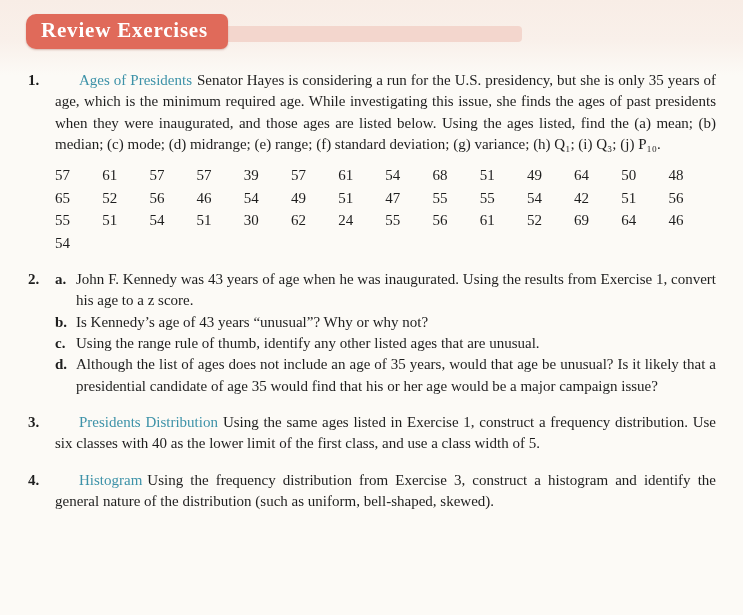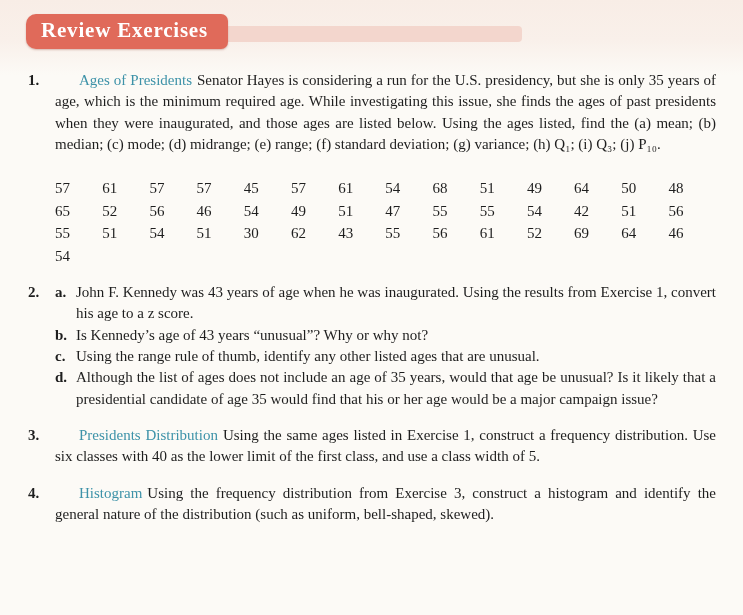--- a/index.html
+++ b/index.html
@@ -42,21 +42,21 @@
     line-height: 1.42;
   }
   .exercise { display: flex; margin-bottom: 15px; }
   .ex-num {
     width: 27px; flex-shrink: 0;
     font-weight: bold;
   }
   .ex-body { flex: 1; min-width: 0; }
   .ex-text { margin: 0; text-align: justify; }
   .keyword { color: #3d92a8; margin-right: 5px; margin-left: 24px; }
-  .ages-table { margin-top: 22px; }
+  .ages-table { margin-top: 9px; }
   .ages-row { display: flex; line-height: 1.5; }
   .ages-cell { width: 47.2px; flex-shrink: 0; }
   .sub-item { display: flex; }
   .sub-label { width: 21px; flex-shrink: 0; font-weight: bold; }
   .sub-text { flex: 1; min-width: 0; text-align: justify; }
 </style>
 </head>
 <body>
 
 <div class="page">
@@ -73,21 +73,21 @@
     <div class="exercise">
       <div class="ex-num">1.</div>
       <div class="ex-body">
         <p class="ex-text"><span class="keyword">Ages of Presidents</span><span>Senator Hayes is considering a run for the U.S. presidency, but she is only 35 years of age, which is the minimum required age. While investigating this issue, she finds the ages of past presidents when they were inaugurated, and those ages are listed below. Using the ages listed, find the (a) mean; (b) median; (c) mode; (d) midrange; (e) range; (f) standard deviation; (g) variance; (h) Q₁; (i) Q₃; (j) P₁₀.</span></p>
         <div class="ages-table">
             <div class="ages-row">
               <span class="ages-cell">57</span>
               <span class="ages-cell">61</span>
               <span class="ages-cell">57</span>
               <span class="ages-cell">57</span>
-              <span class="ages-cell">45</span>
+              <span class="ages-cell">39</span>
               <span class="ages-cell">57</span>
               <span class="ages-cell">61</span>
               <span class="ages-cell">54</span>
               <span class="ages-cell">68</span>
               <span class="ages-cell">51</span>
               <span class="ages-cell">49</span>
               <span class="ages-cell">64</span>
               <span class="ages-cell">50</span>
               <span class="ages-cell">48</span>
             </div>
@@ -107,21 +107,21 @@
               <span class="ages-cell">51</span>
               <span class="ages-cell">56</span>
             </div>
             <div class="ages-row">
               <span class="ages-cell">55</span>
               <span class="ages-cell">51</span>
               <span class="ages-cell">54</span>
               <span class="ages-cell">51</span>
               <span class="ages-cell">30</span>
               <span class="ages-cell">62</span>
-              <span class="ages-cell">43</span>
+              <span class="ages-cell">24</span>
               <span class="ages-cell">55</span>
               <span class="ages-cell">56</span>
               <span class="ages-cell">61</span>
               <span class="ages-cell">52</span>
               <span class="ages-cell">69</span>
               <span class="ages-cell">64</span>
               <span class="ages-cell">46</span>
             </div>
             <div class="ages-row">
               <span class="ages-cell">54</span>

